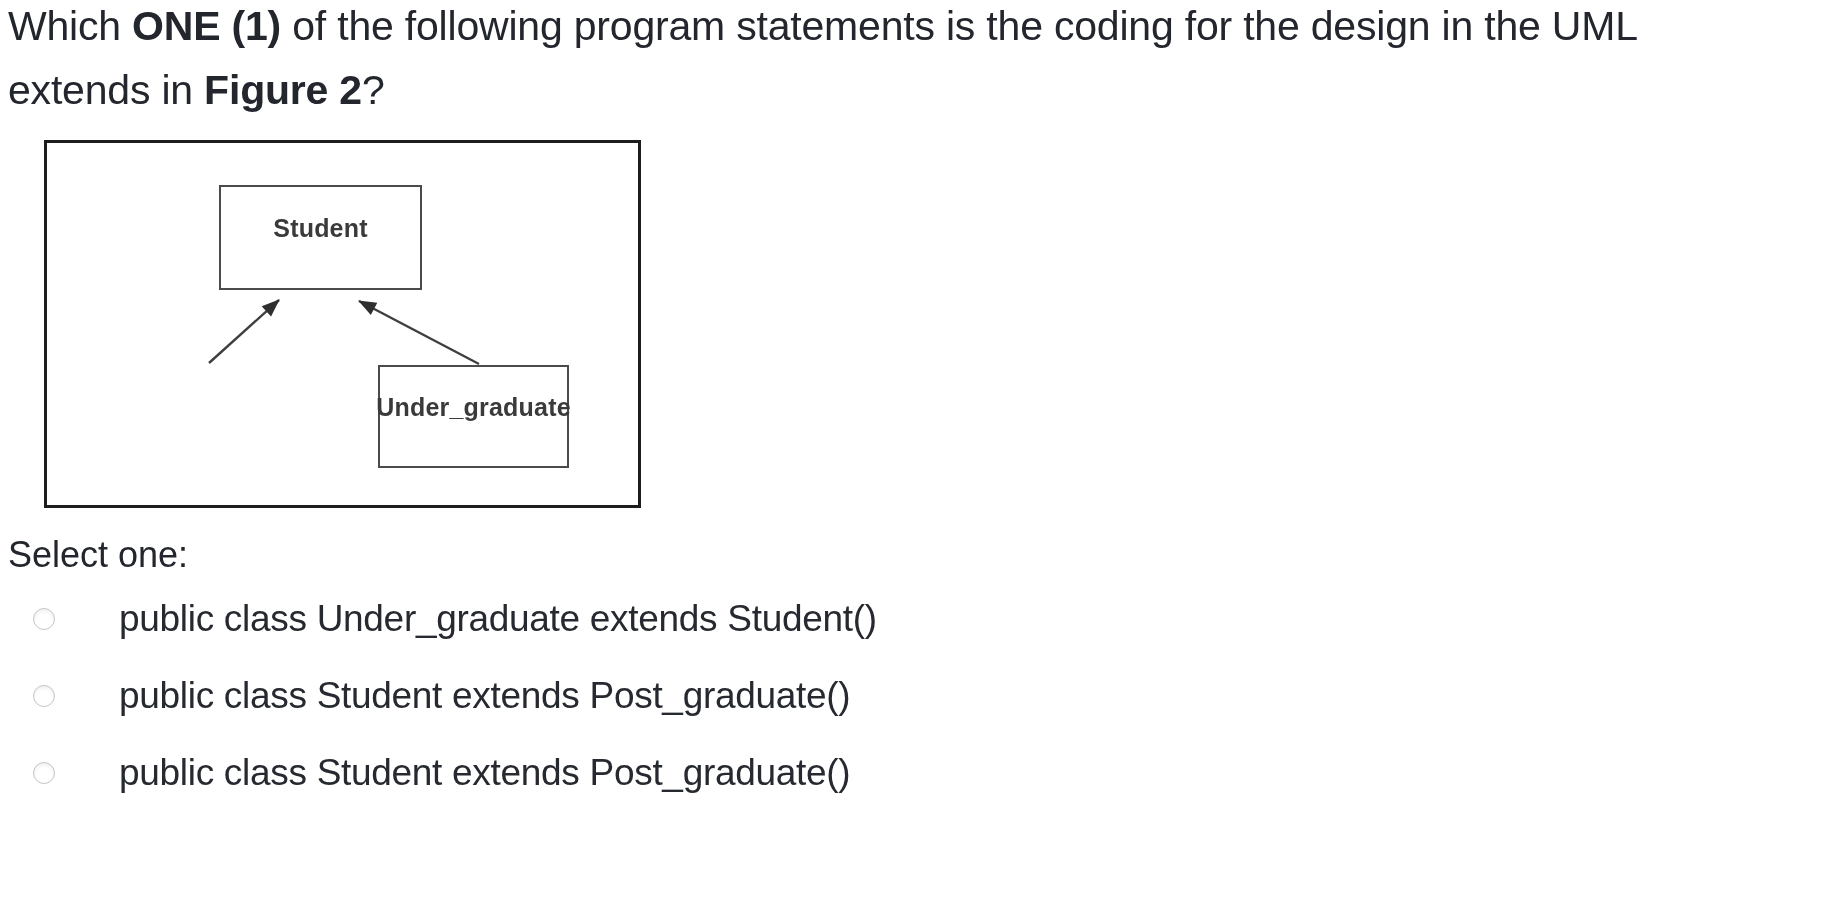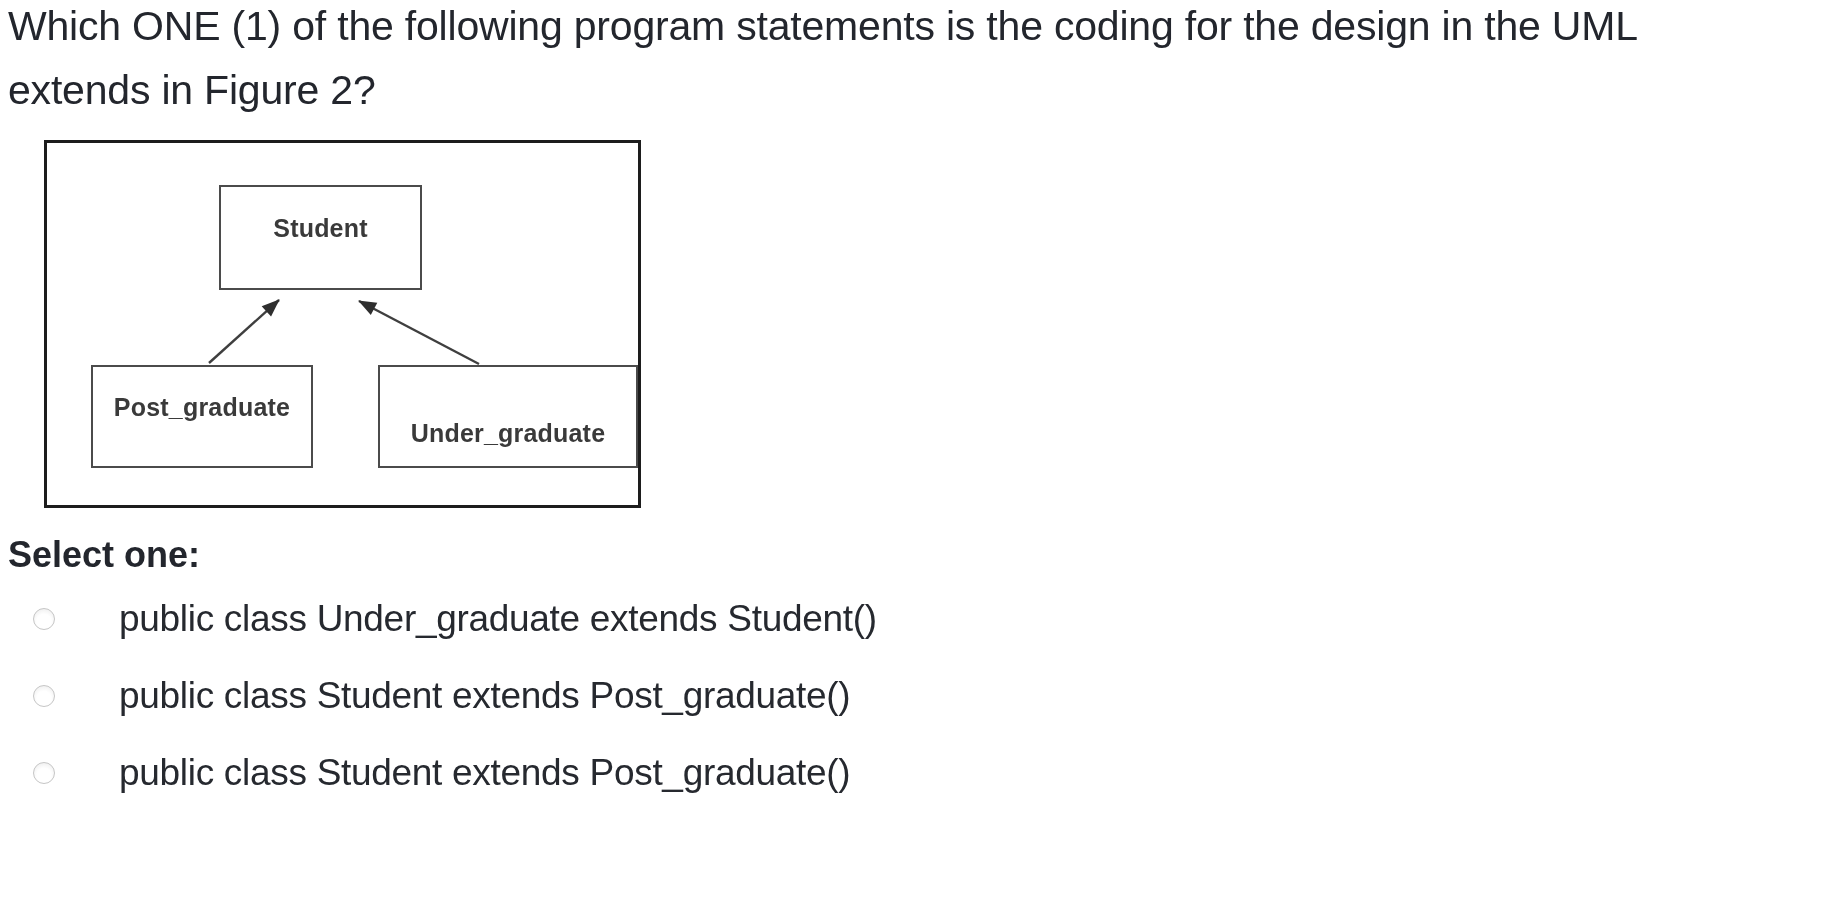--- a/index.html
+++ b/index.html
@@ -22,21 +22,21 @@
     position: absolute;
     left: 8px;
     top: -6px;
     width: 1820px;
     font-size: 41px;
     line-height: 64px;
     letter-spacing: -0.2px;
     color: #23262d;
     font-family: "Liberation Sans", sans-serif;
   }
-  .question b { font-weight: 400; }
+  .question b { font-weight: 700; }
 
   
   .figure {
     position: absolute;
     left: 8px;
     top: 140px;
     width: 597px;
     height: 368px;
     border: 3px solid #1d1d1d;
     box-sizing: border-box;
@@ -57,36 +57,35 @@
     justify-content: center;
     padding-bottom: 18px;
     font-family: "Liberation Sans", sans-serif;
     font-size: 25px;
     font-weight: 600;
     color: #3a3a3a;
     letter-spacing: 0.2px;
   }
   .uml-student { left: 172px; top: 42px;  width: 203px; height: 105px; }
   .uml-post    { left: 44px;  top: 222px; width: 222px; height: 103px; }
-  .uml-under   { left: 331px; top: 222px; width: 260px; height: 103px; align-items: flex-end; }
+  .uml-under   { left: 331px; top: 222px; width: 191px; height: 103px; }
   .arrow-layer {
     position: absolute;
     left: 0; top: 0;
     width: 591px;
     height: 362px;
   }
 
   
   .select-one {
     position: absolute;
     left: 8px;
     top: 534px;
     font-size: 36px;
     color: #23262d;
-    font-weight: bold;
   }
 
   
   .options {
     position: absolute;
     left: 0;
     top: 580px;
     width: 1842px;
   }
   .option-row {
@@ -131,23 +130,20 @@
             <path d="M1,1 L19,8 L1,15 Z" fill="#2f2f2f"></path>
           </marker>
         </defs>
         <line x1="162" y1="220" x2="232" y2="157" stroke="#3f3f3f" stroke-width="2.4" marker-end="url(#arrowhead)"></line>
         <line x1="432" y1="221" x2="312" y2="158" stroke="#3f3f3f" stroke-width="2.4" marker-end="url(#arrowhead)"></line>
       </svg>
 
       <div class="uml-box uml-student">
         <span>Student</span>
       </div>
-      <div class="uml-box uml-post">
-        <span>Post_graduate</span>
-      </div>
       <div class="uml-box uml-under">
         <span>Under_graduate</span>
       </div>
 
     </div>
   </div>
 
   <div class="select-one">Select one:</div>
 
   <div class="options">

